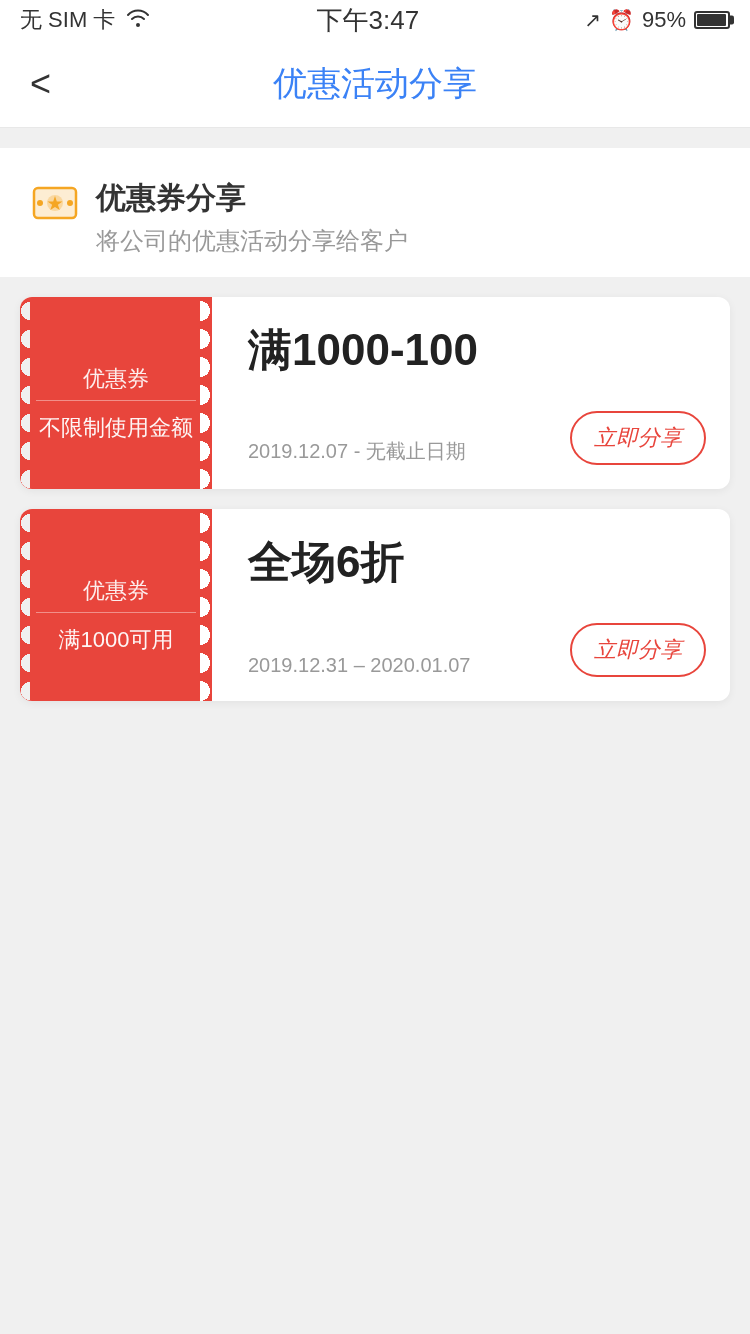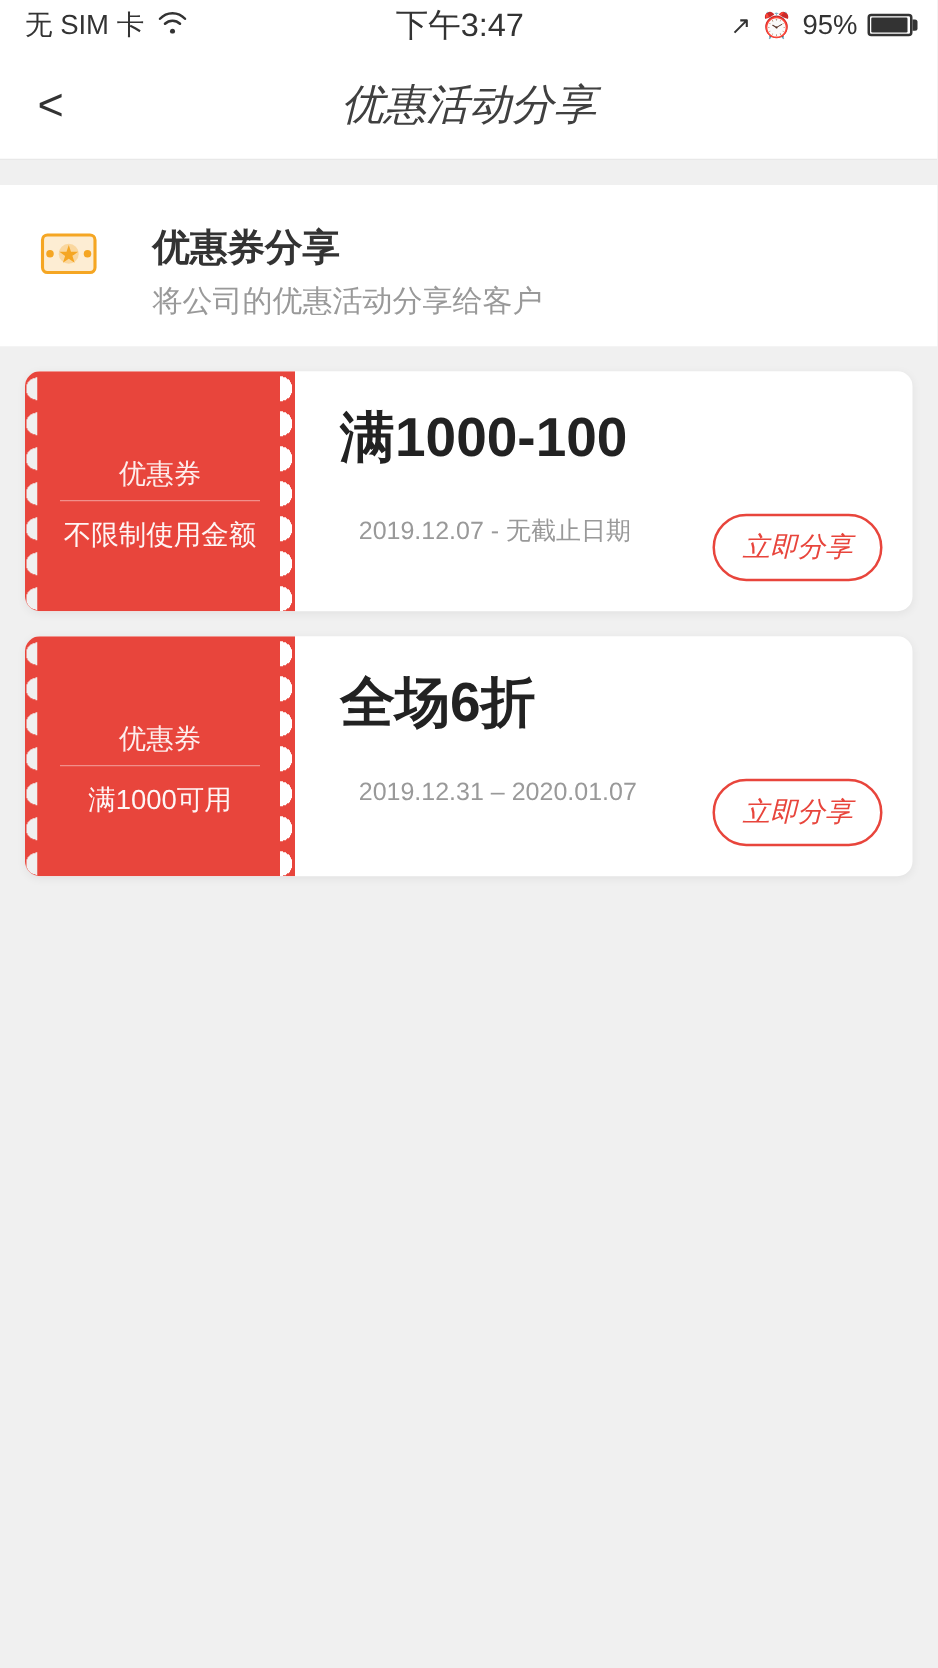--- a/index.html
+++ b/index.html
@@ -87,22 +87,21 @@
     .nav-back {
       position: absolute;
       left: 30px;
       font-size: 36px;
       color: #333;
       cursor: pointer;
     }
     .nav-title {
       font-size: 34px;
       font-weight: 500;
-      color: #404040;
-      font-style: italic;
+      color: #3b82f6;
     }
 
     
     .section-header {
       background: #fff;
       padding: 30px 30px 20px 30px;
       margin-top: 20px;
       display: flex;
       align-items: flex-start;
       gap: 16px;
@@ -116,21 +115,20 @@
       flex-shrink: 0;
     }
     .section-icon svg {
       width: 46px;
       height: 46px;
     }
     .section-text-group {
       display: flex;
       flex-direction: column;
       gap: 6px;
-      margin-left: 26px;
     }
     .section-title {
       font-size: 30px;
       font-weight: 600;
       color: #333;
     }
     .section-subtitle {
       font-size: 24px;
       color: #999;
     }
@@ -146,21 +144,21 @@
 
     
     .coupon-card {
       background: #fff;
       border-radius: 12px;
       overflow: hidden;
       display: flex;
       box-shadow: 0 2px 8px rgba(0,0,0,0.06);
     }
     .coupon-left {
-      width: 216px;
+      width: 192px;
       flex-shrink: 0;
       background: #e8453c;
       position: relative;
       display: flex;
       flex-direction: column;
       align-items: center;
       justify-content: center;
       padding: 24px 16px 4px;
       color: #fff;
     }
@@ -219,24 +217,23 @@
       justify-content: center;
       gap: 31px;
     }
     .coupon-name {
       font-size: 44px;
       font-weight: 700;
       color: #222;
     }
     .coupon-footer {
       display: flex;
-      align-items: flex-start;
+      align-items: flex-end;
       justify-content: space-between;
       gap: 12px;
-      margin-left: 15px;
     }
     .coupon-date {
       font-size: 20px;
       color: #999;
       flex: 1;
     }
     .share-btn {
       border: 2px solid #e8453c;
       border-radius: 30px;
       padding: 10px 22px;

